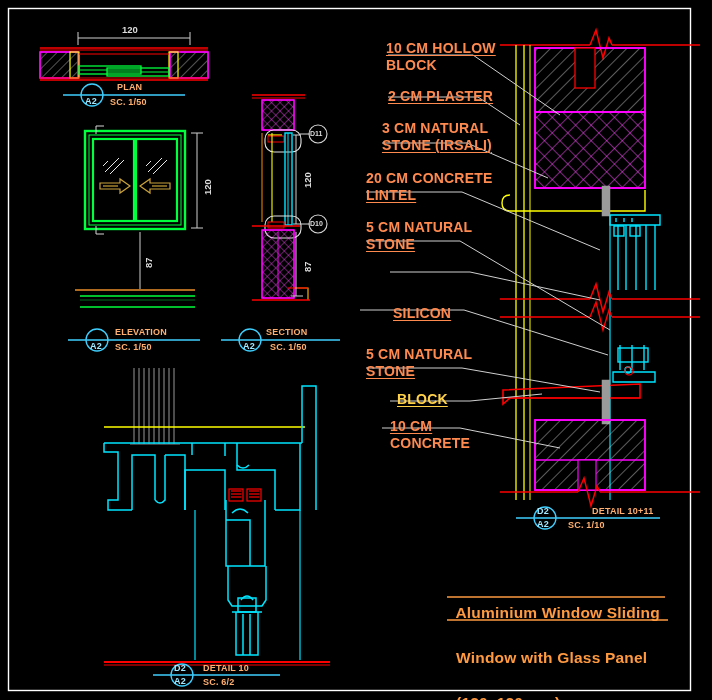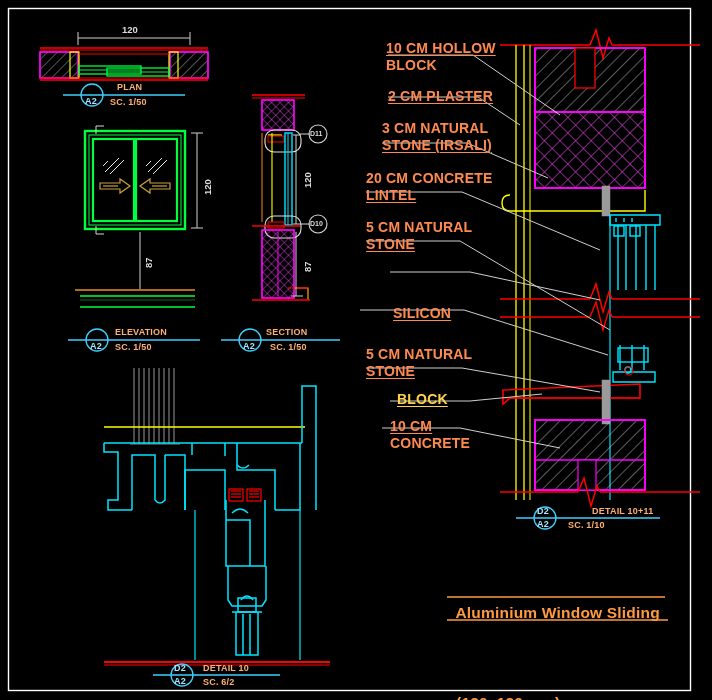--- a/index.html
+++ b/index.html
@@ -383,17 +383,17 @@
 <div class="dim vdim" style="left:202px;top:195px;"><span>120</span></div>
 <div class="dim vdim" style="left:143px;top:268px;"><span>87</span></div>
 <div class="dim vdim" style="left:302px;top:188px;"><span>120</span></div>
 <div class="dim vdim" style="left:302px;top:272px;"><span>87</span></div>
 
 <div class="dim" style="left:310px;top:130px;font-size:7px;"><span>D11</span></div>
 <div class="dim" style="left:310px;top:220px;font-size:7px;"><span>D10</span></div>
 
 <div class="lbl ttl" style="left:447px;top:580px;">
   <span>Aluminium Window Sliding</span><br>
-  <br>
+  <span>Window with Glass Panel</span><br>
   <span>(120x120 cm.)</span>
 </div>
 
 </div>
 
 </body></html>

